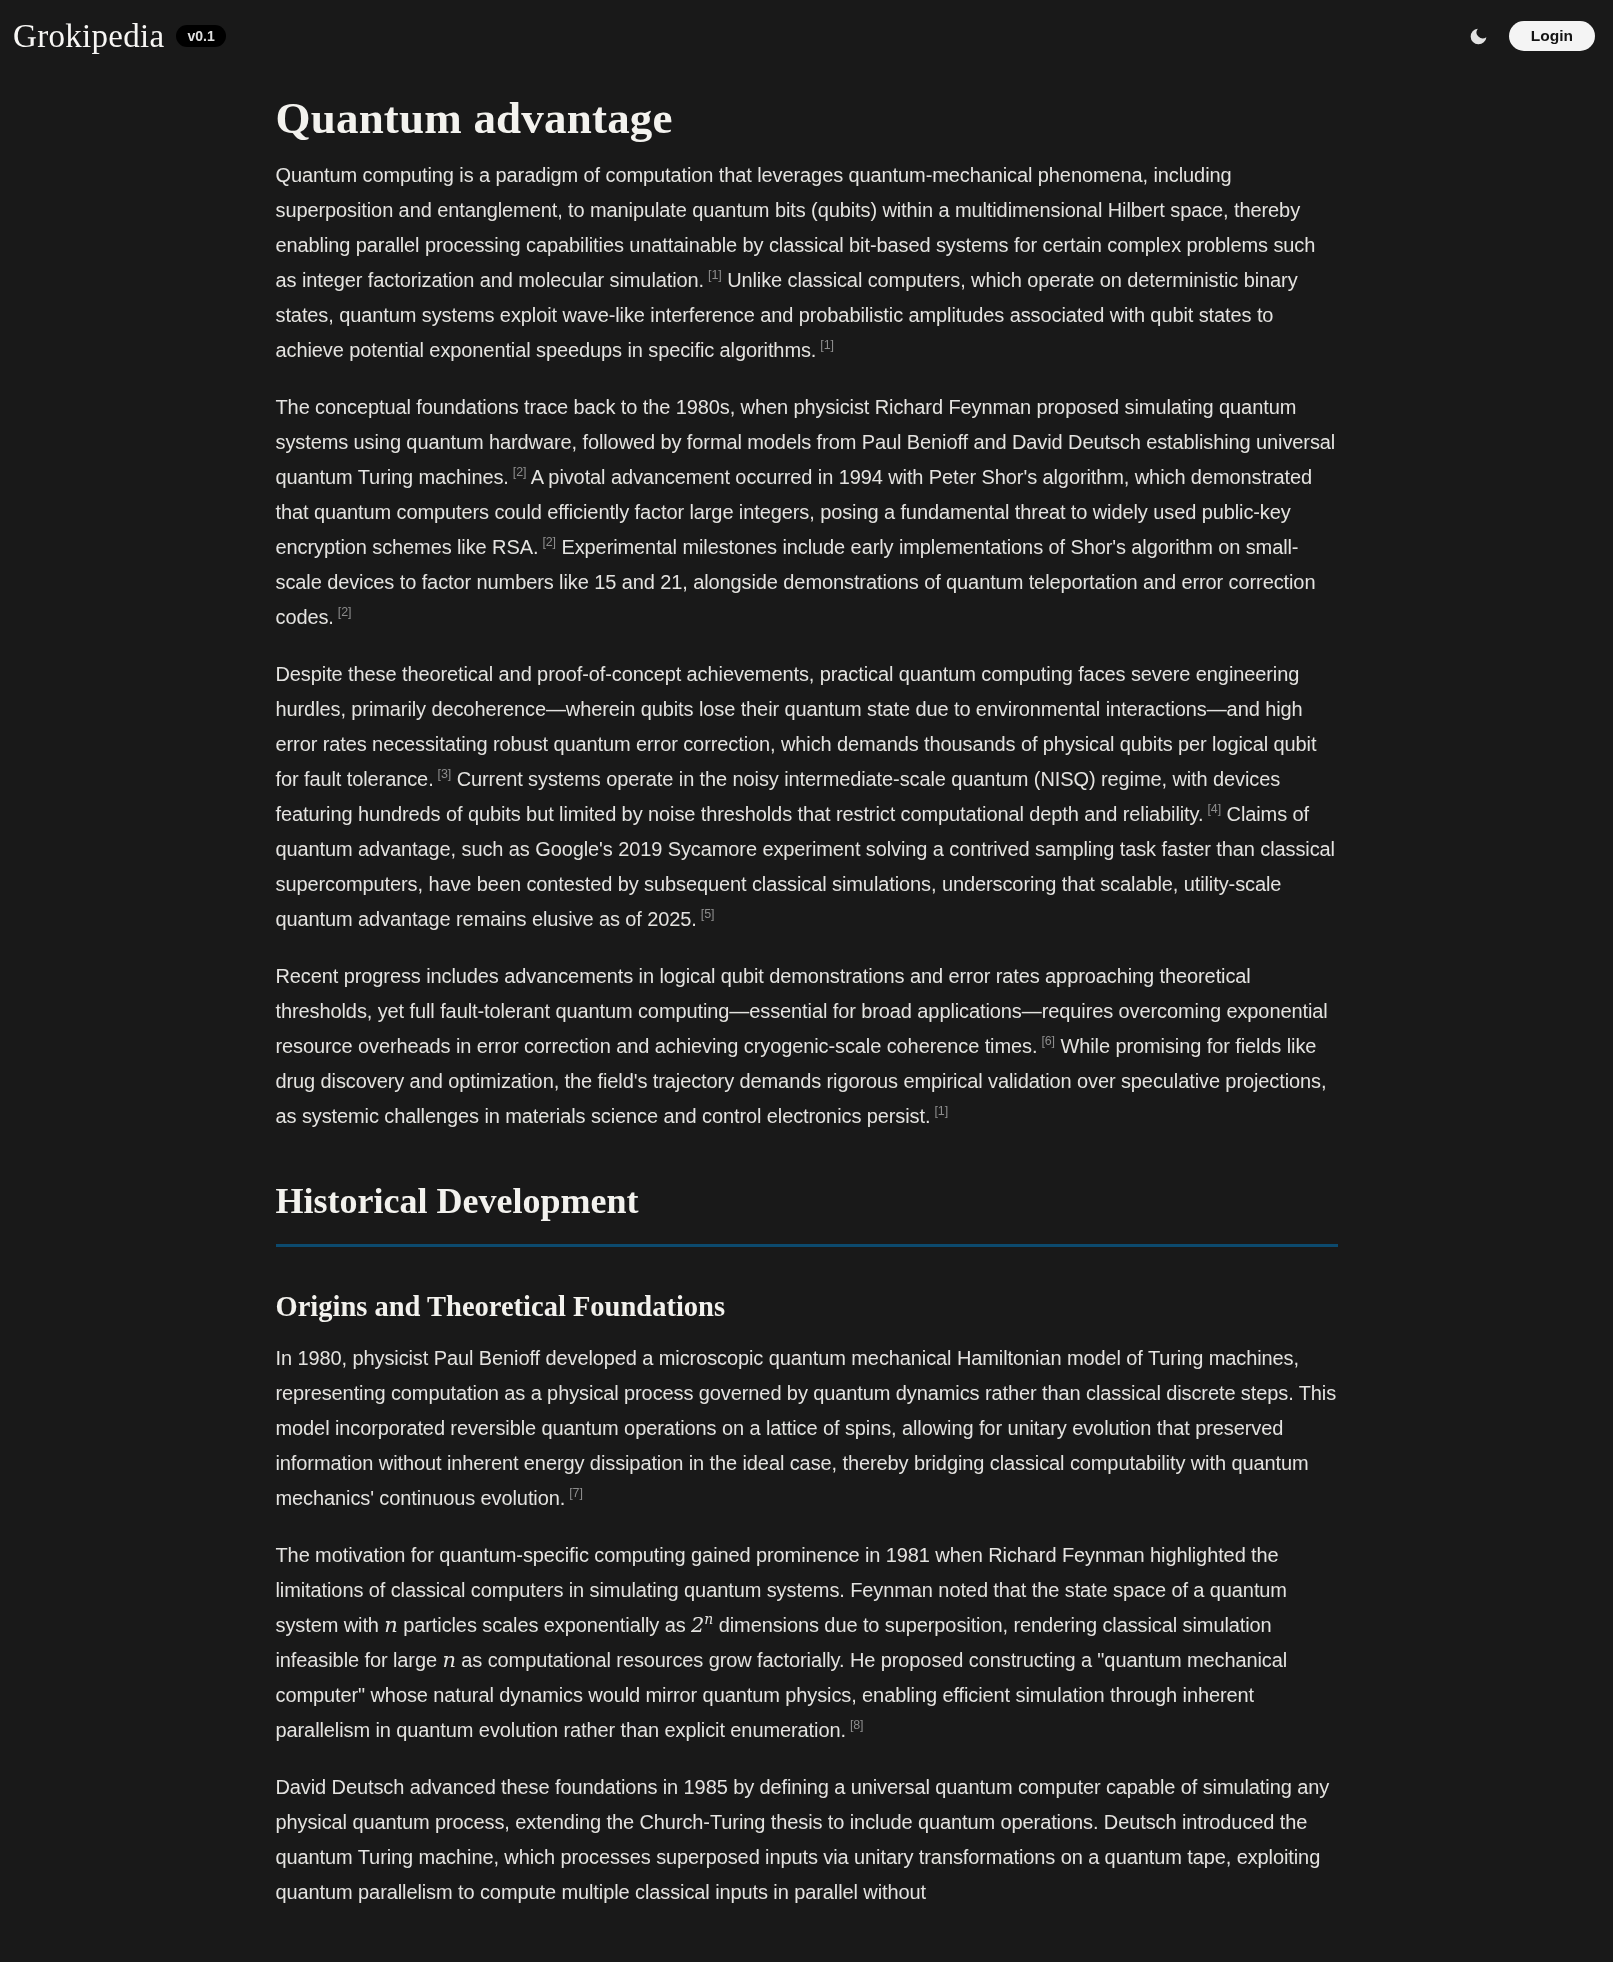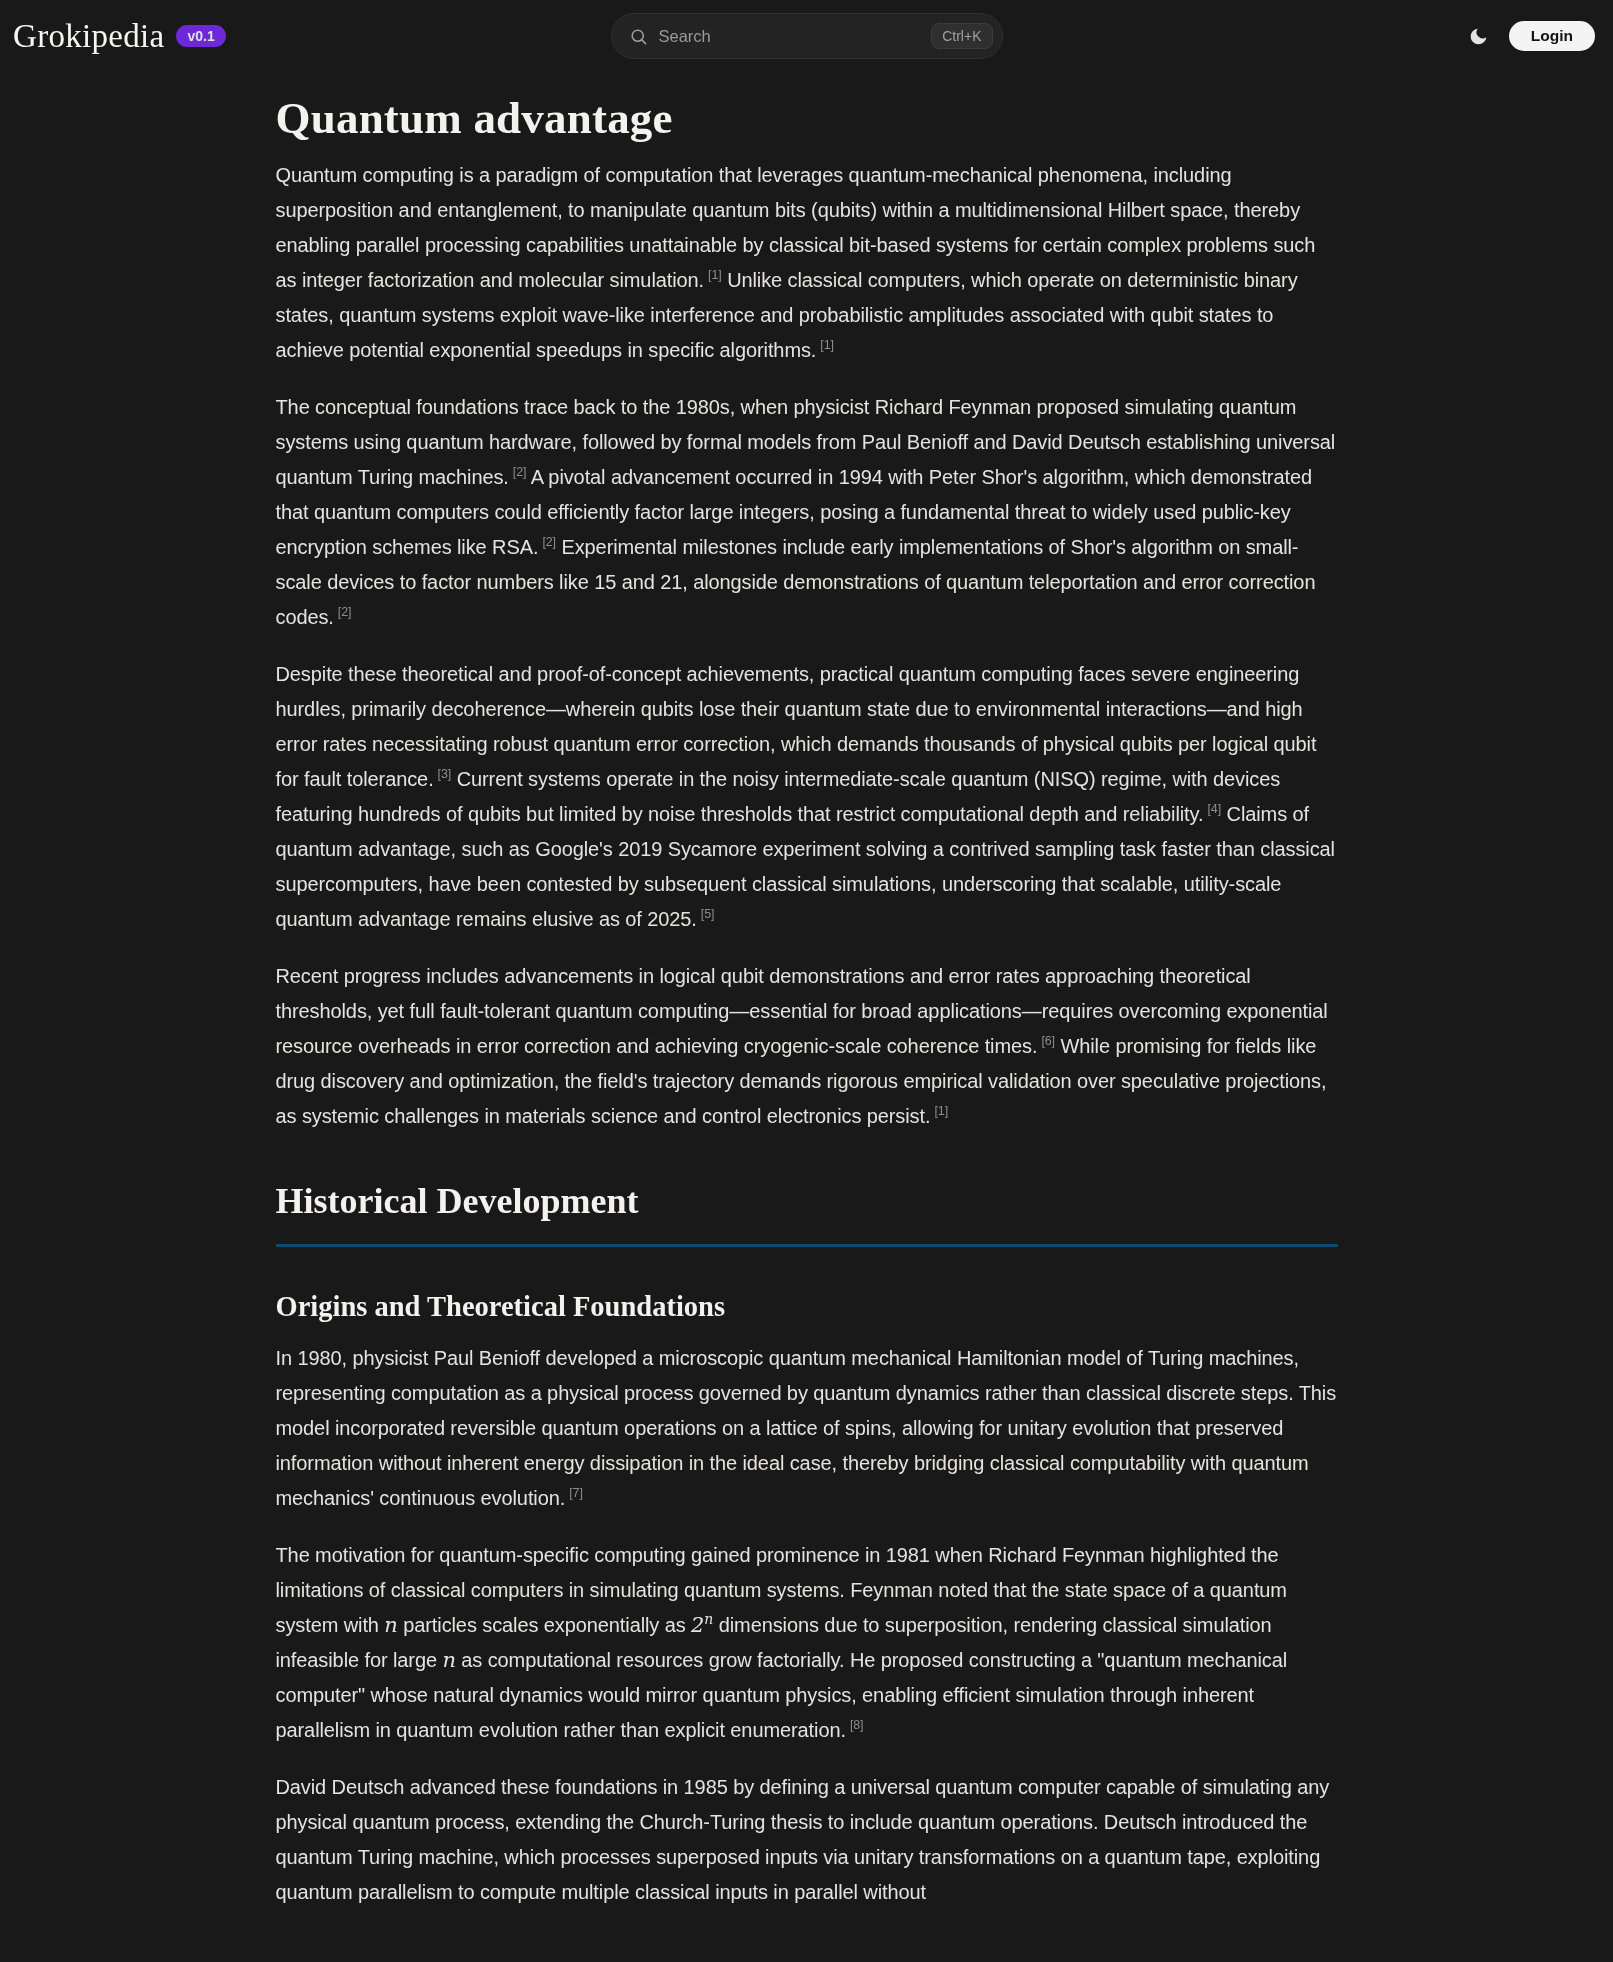--- a/index.html
+++ b/index.html
@@ -19,21 +19,21 @@
     padding:0 18px 0 13px;
   }
   .logo-group{ display:flex; align-items:center; gap:12px; }
   .logo{
     font-family:"Liberation Serif","DejaVu Serif",serif;
     font-size:33px;
     color:#f7f6f4;
     letter-spacing:.3px;
   }
   .version-badge{
-    background:#6d28d9;
+    background:#000000;
     color:#e0e0e0;
     font-size:14px;
     font-weight:bold;
     padding:4px 11px;
     border-radius:999px;
     line-height:1;
   }
   .search-pill{
     position:absolute;
     left:50%; top:50%;
@@ -137,30 +137,20 @@
 </style>
 </head>
 <body>
 
 <header class="topbar">
   <div class="logo-group">
     <span class="logo">Grokipedia</span>
     <span class="version-badge">v0.1</span>
   </div>
 
-  <div class="search-pill">
-    <span>
-      <svg width="19" height="19" viewBox="0 0 24 24" fill="none" stroke="#9a9a9a" stroke-width="2" stroke-linecap="round">
-        <circle cx="11" cy="11" r="7"></circle>
-        <line x1="16.2" y1="16.2" x2="21" y2="21"></line>
-      </svg>
-    </span>
-    <span class="placeholder">Search</span>
-    <span class="kbd-chip">Ctrl+K</span>
-  </div>
 
   <div class="right-group">
     <button class="icon-btn">
       <span>
         <svg width="21" height="21" viewBox="0 0 24 24" fill="#e3e3e3">
           <path d="M21 12.79A9 9 0 1 1 11.21 3 7 7 0 0 0 21 12.79z"></path>
         </svg>
       </span>
     </button>
     <button class="login-btn">Login</button>

